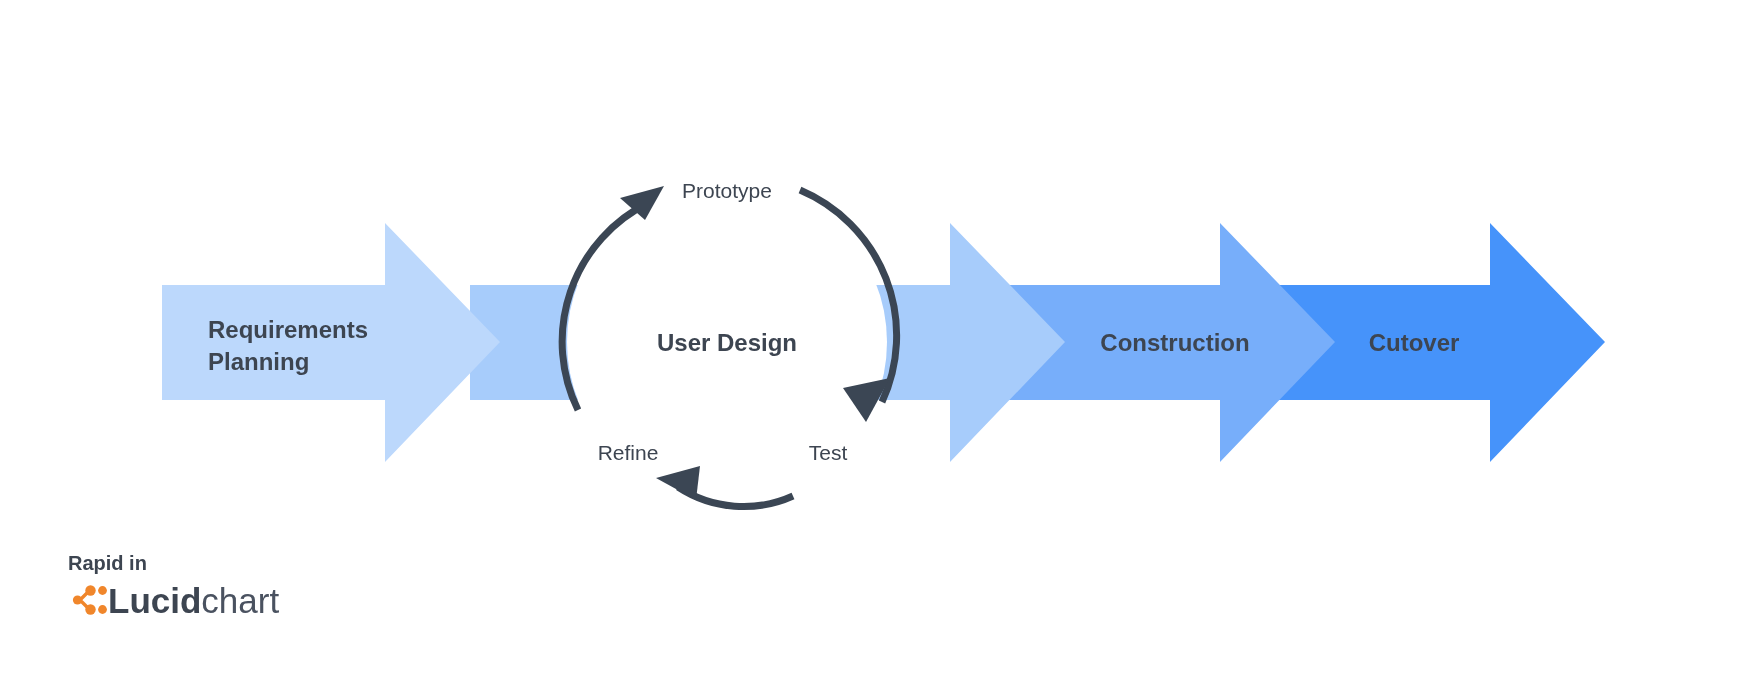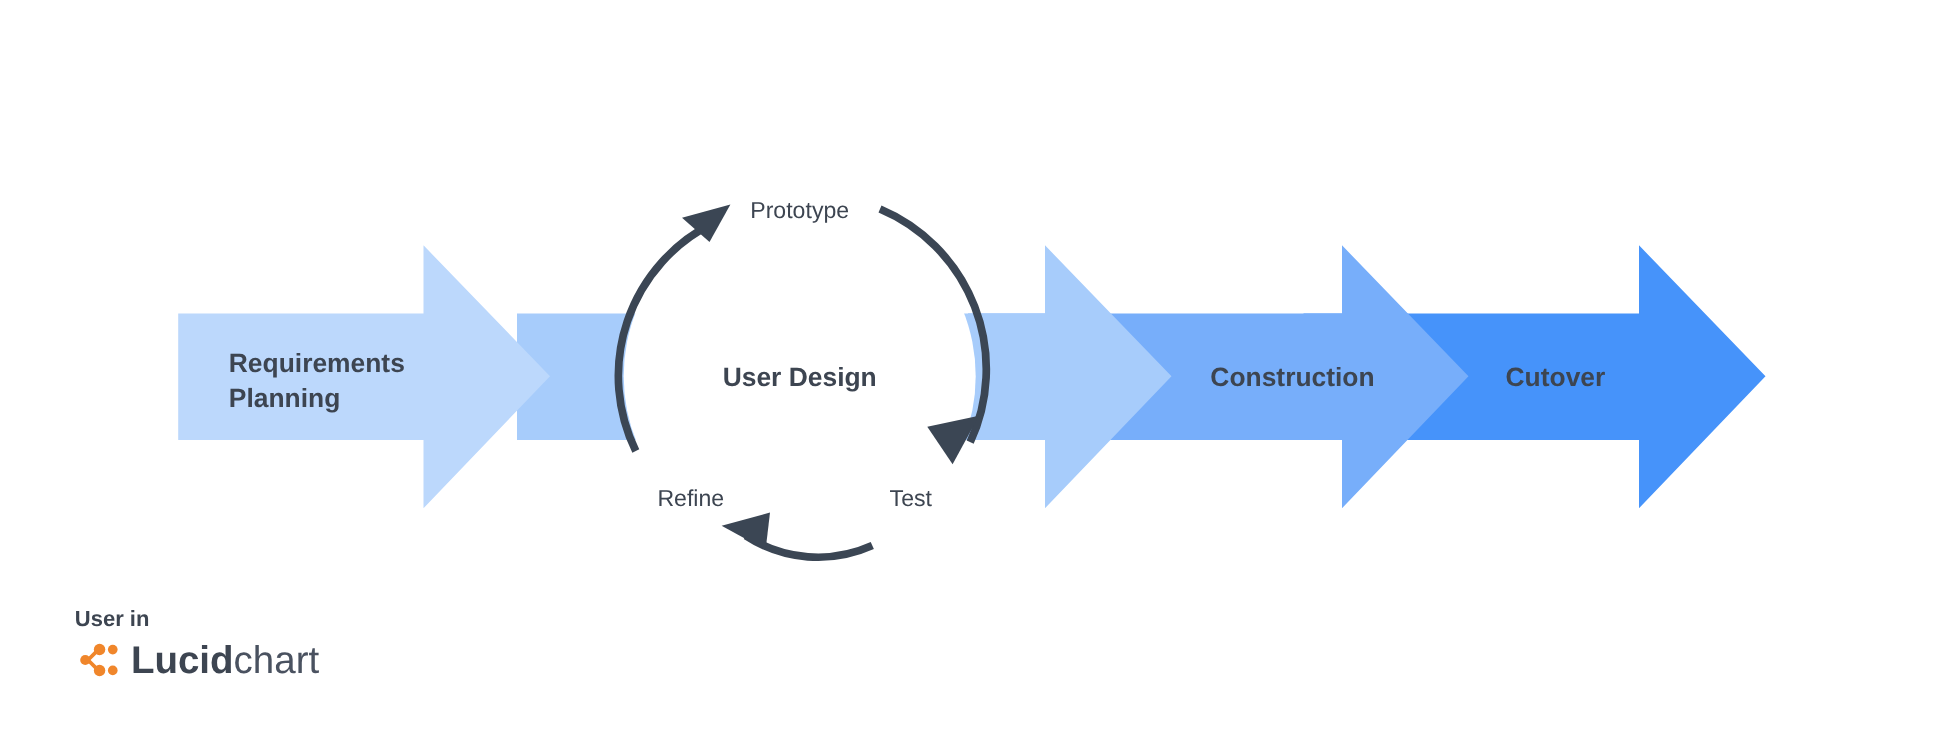--- a/index.html
+++ b/index.html
@@ -48,21 +48,21 @@
     left:68px; top:552px;
     width:320px;
   }
   #made-in{
     font-size:20px;
     font-weight:700;
     color:#3d4551;
     line-height:1.1;
     margin-bottom:7px;
   }
-  #wordmark-row{display:flex;align-items:center;gap:11px;}
+  #wordmark-row{display:flex;align-items:center;}
   #wordmark{
     font-size:35px;
     line-height:1;
     white-space:nowrap;
     color:#3d4551;
   }
   #wordmark .b{font-weight:700;}
   #wordmark .l{font-weight:400;color:#4a5260;}
 </style>
 </head>
@@ -109,21 +109,21 @@
 
     <text class="center-label" x="727" y="351" text-anchor="middle">User Design</text>
 
     <text class="phase-label" x="1175" y="351" text-anchor="middle">Construction</text>
 
     <text class="phase-label" x="1414" y="351" text-anchor="middle">Cutover</text>
 
   </svg>
 
   <div id="attribution">
-    <div id="made-in">User in</div>
+    <div id="made-in">Rapid in</div>
     <div id="wordmark-row">
       <svg width="40" height="38" viewBox="0 0 40 38">
         <path d="M12 19 L21 10 M12 19 L21 28" stroke="#F0862B" stroke-width="3.4" fill="none" stroke-linecap="round"></path>
         <circle cx="9.5" cy="19" r="4.6" fill="#F0862B"></circle>
         <circle cx="22.5" cy="9.5" r="5.2" fill="#F0862B"></circle>
         <circle cx="22.5" cy="28.5" r="5.2" fill="#F0862B"></circle>
         <circle cx="34.5" cy="9.5" r="4.4" fill="#F0862B"></circle>
         <circle cx="34.5" cy="28.5" r="4.4" fill="#F0862B"></circle>
       </svg>
       <div id="wordmark">

